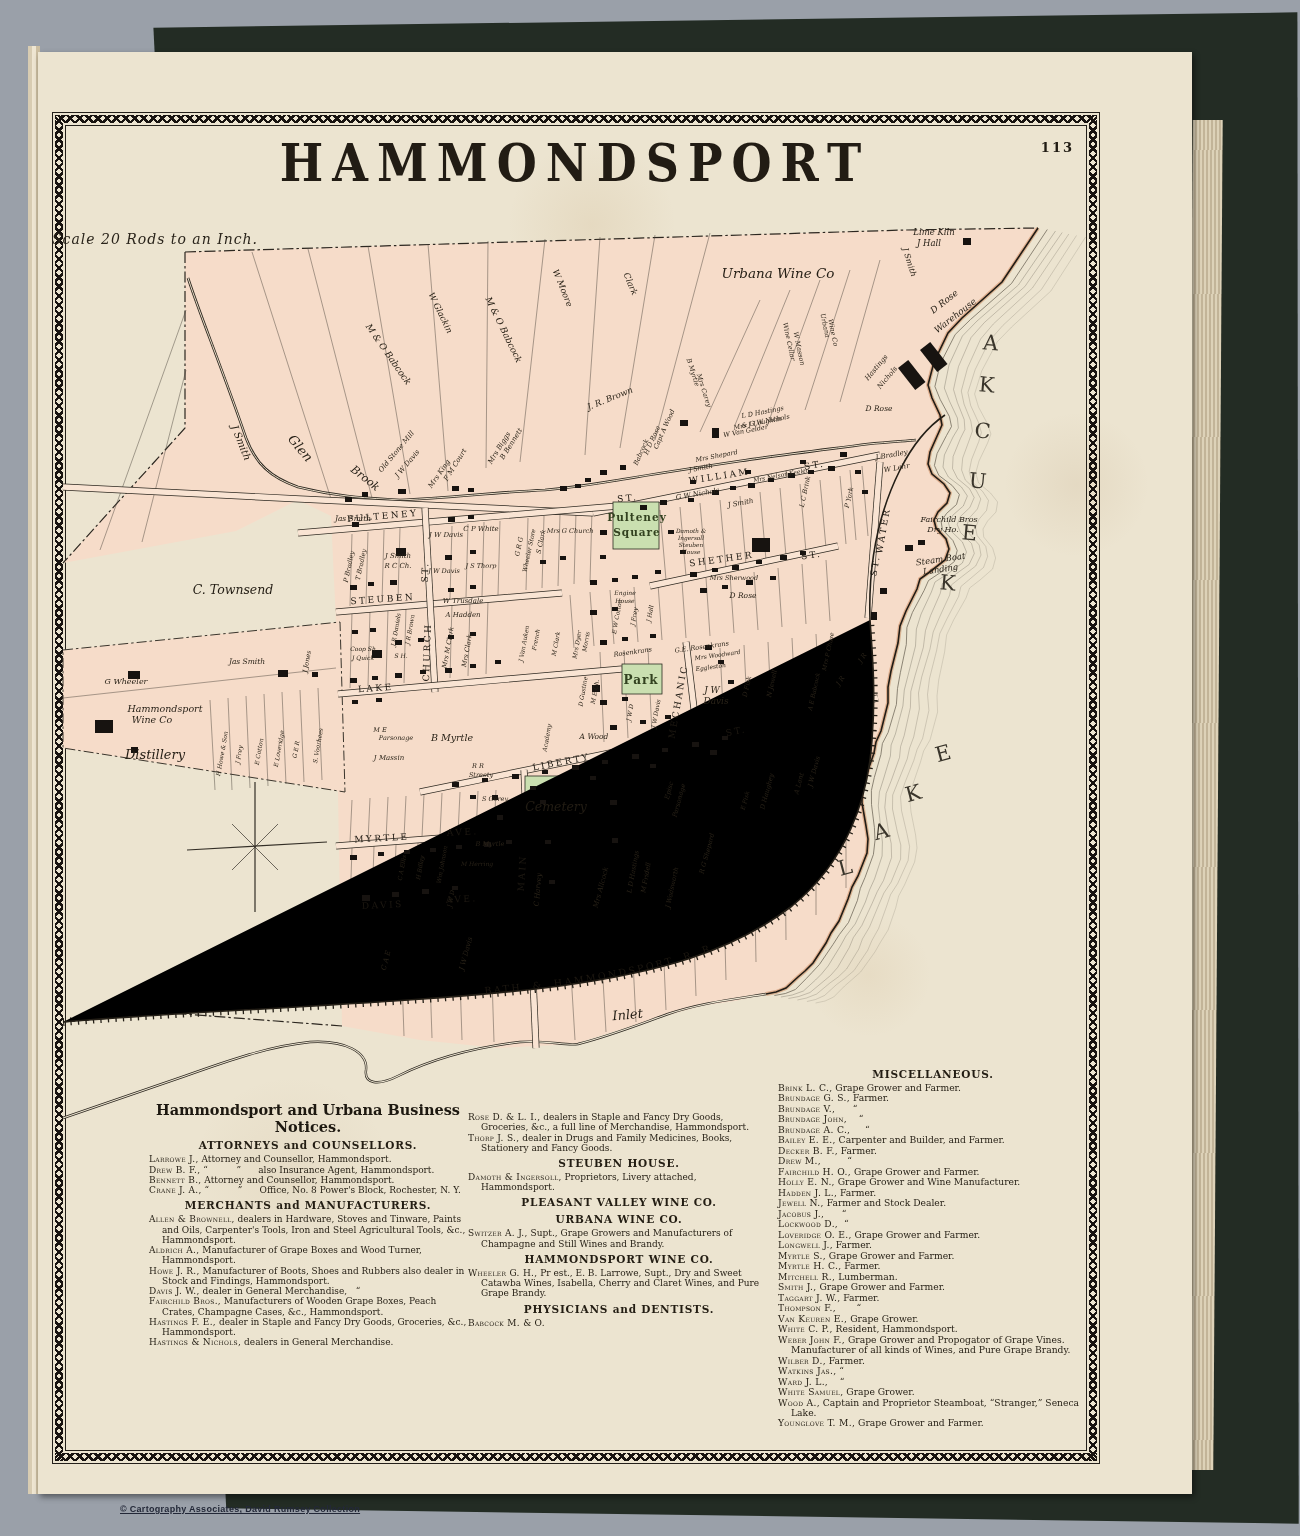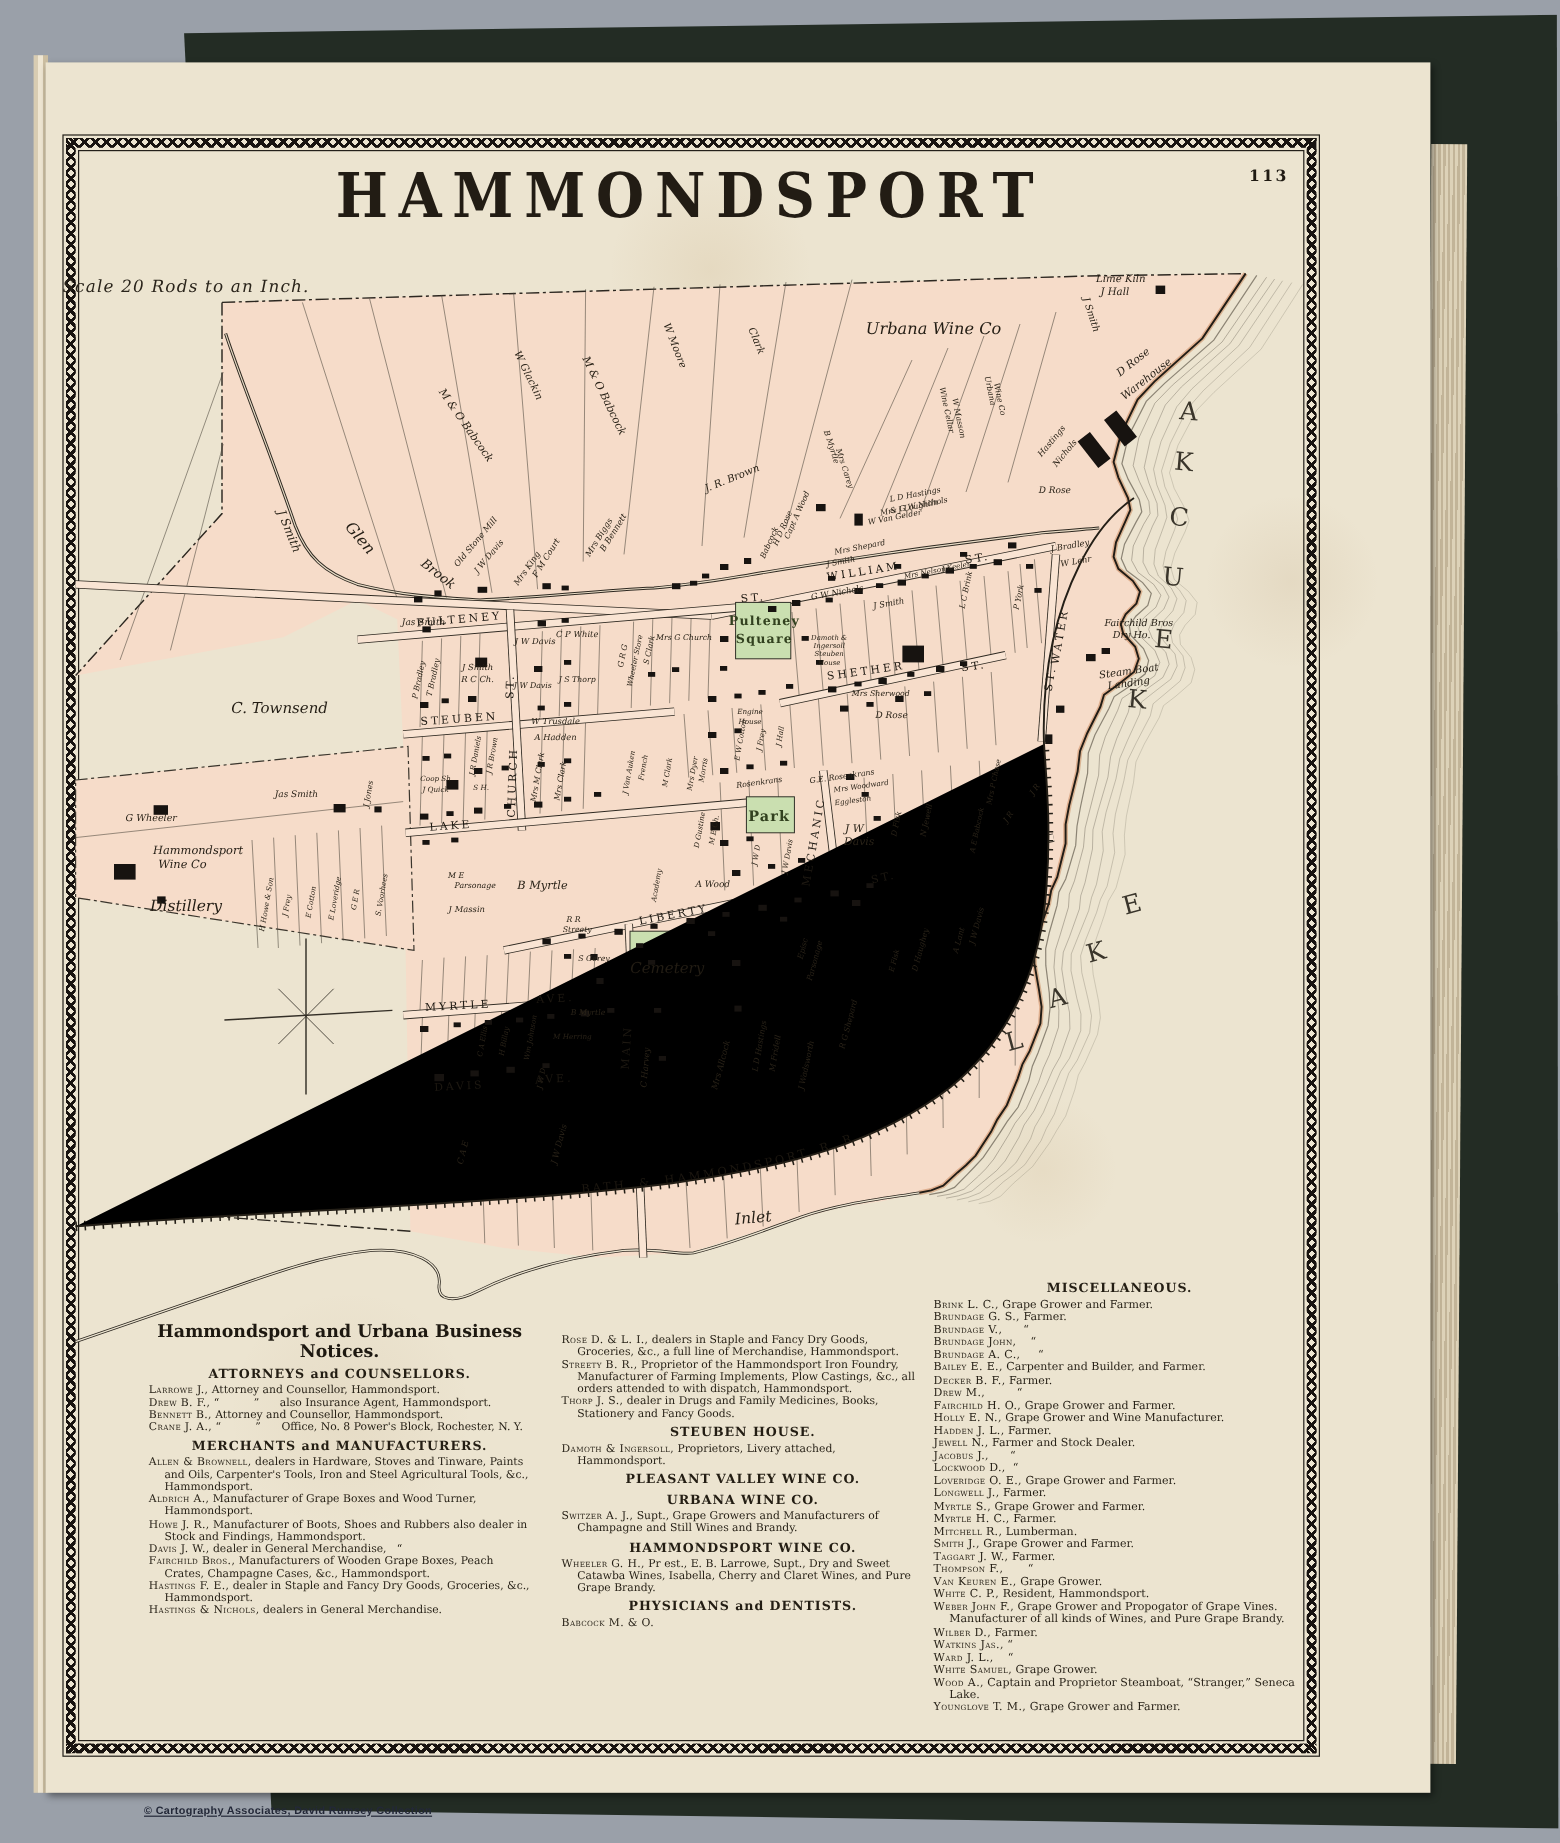--- a/index.html
+++ b/index.html
@@ -469,39 +469,38 @@
       <text transform="translate(946 760) rotate(-15)" font-size="7.5" text-anchor="middle" class="lake">E</text>
       <text transform="translate(948 590) rotate(5)" font-size="7.5" text-anchor="middle" class="lake">K</text>
       <text transform="translate(970 540) rotate(5)" font-size="7.5" text-anchor="middle" class="lake">E</text>
       <text transform="translate(978 488) rotate(5)" font-size="7.5" text-anchor="middle" class="lake">U</text>
       <text transform="translate(983 438) rotate(5)" font-size="7.5" text-anchor="middle" class="lake">C</text>
       <text transform="translate(987 392) rotate(5)" font-size="7.5" text-anchor="middle" class="lake">K</text>
       <text transform="translate(991 350) rotate(5)" font-size="7.5" text-anchor="middle" class="lake">A</text>
     </g>
 </svg>
 
-<div class="bn" id="col0" style="left:124px;top:1102px;width:318px;">
+<div class="bn" id="col0" style="left:149px;top:1102px;width:318px;">
     <div class="bn-heading">Hammondsport and Urbana Business Notices.</div>
     <div class="sec-head">ATTORNEYS and COUNSELLORS.</div>
     <div class="entry"><span class="en">Larrowe J.,</span> Attorney and Counsellor, Hammondsport.</div>
     <div class="entry"><span class="en">Drew B. F.,</span> “&nbsp;&nbsp;&nbsp;&nbsp;&nbsp;&nbsp;&nbsp;&nbsp;&nbsp;&nbsp;”&nbsp;&nbsp;&nbsp;&nbsp;&nbsp;&nbsp;also Insurance Agent, Hammondsport.</div>
     <div class="entry"><span class="en">Bennett B.,</span> Attorney and Counsellor, Hammondsport.</div>
     <div class="entry"><span class="en">Crane J. A.,</span> “&nbsp;&nbsp;&nbsp;&nbsp;&nbsp;&nbsp;&nbsp;&nbsp;&nbsp;&nbsp;”&nbsp;&nbsp;&nbsp;&nbsp;&nbsp;&nbsp;Office, No. 8 Power's Block, Rochester, N. Y.</div>
     <div class="sec-head">MERCHANTS and MANUFACTURERS.</div>
     <div class="entry"><span class="en">Allen &amp; Brownell,</span> dealers in Hardware, Stoves and Tinware, Paints and Oils, Carpenter's Tools, Iron and Steel Agricultural Tools, &amp;c., Hammondsport.</div>
     <div class="entry"><span class="en">Aldrich A.,</span> Manufacturer of Grape Boxes and Wood Turner, Hammondsport.</div>
     <div class="entry"><span class="en">Howe J. R.,</span> Manufacturer of Boots, Shoes and Rubbers also dealer in Stock and Findings, Hammondsport.</div>
     <div class="entry"><span class="en">Davis J. W.,</span> dealer in General Merchandise,&nbsp;&nbsp;&nbsp;“</div>
     <div class="entry"><span class="en">Fairchild Bros.,</span> Manufacturers of Wooden Grape Boxes, Peach Crates, Champagne Cases, &amp;c., Hammondsport.</div>
     <div class="entry"><span class="en">Hastings F. E.,</span> dealer in Staple and Fancy Dry Goods, Groceries, &amp;c., Hammondsport.</div>
     <div class="entry"><span class="en">Hastings &amp; Nichols,</span> dealers in General Merchandise.</div>
   </div>
 <div class="bn" id="col1" style="left:468px;top:1112px;width:302px;">
     <div class="entry"><span class="en">Rose D. &amp; L. I.,</span> dealers in Staple and Fancy Dry Goods, Groceries, &amp;c., a full line of Merchandise, Hammondsport.</div>
-    <div class="entry"><span class="en">Streety B. R.,</span> Proprietor of the Hammondsport Iron Foundry, Manufacturer of Farming Implements, Plow Castings, &amp;c., all orders attended to with dispatch, Hammondsport.</div>
     <div class="entry"><span class="en">Thorp J. S.,</span> dealer in Drugs and Family Medicines, Books, Stationery and Fancy Goods.</div>
     <div class="sec-head">STEUBEN HOUSE.</div>
     <div class="entry"><span class="en">Damoth &amp; Ingersoll,</span> Proprietors, Livery attached, Hammondsport.</div>
     <div class="sec-head">PLEASANT VALLEY WINE CO.</div>
     <div class="sec-head">URBANA WINE CO.</div>
     <div class="entry"><span class="en">Switzer A. J.,</span> Supt., Grape Growers and Manufacturers of Champagne and Still Wines and Brandy.</div>
     <div class="sec-head">HAMMONDSPORT WINE CO.</div>
     <div class="entry"><span class="en">Wheeler G. H.,</span> Pr est., E. B. Larrowe, Supt., Dry and Sweet Catawba Wines, Isabella, Cherry and Claret Wines, and Pure Grape Brandy.</div>
     <div class="sec-head">PHYSICIANS and DENTISTS.</div>
     <div class="entry"><span class="en">Babcock M. &amp; O.</span> </div>

